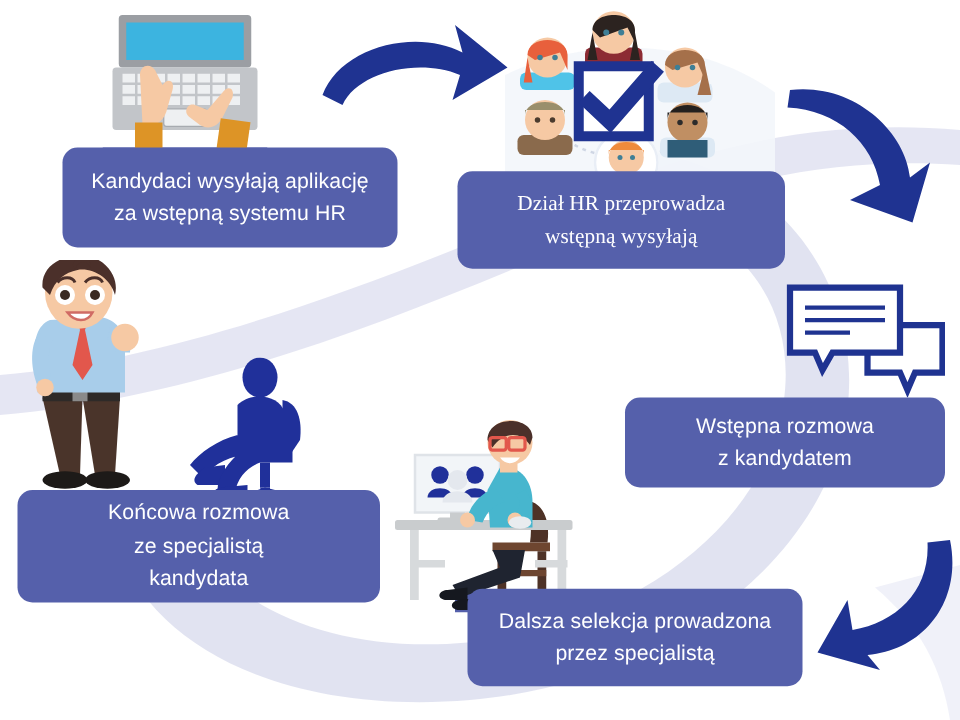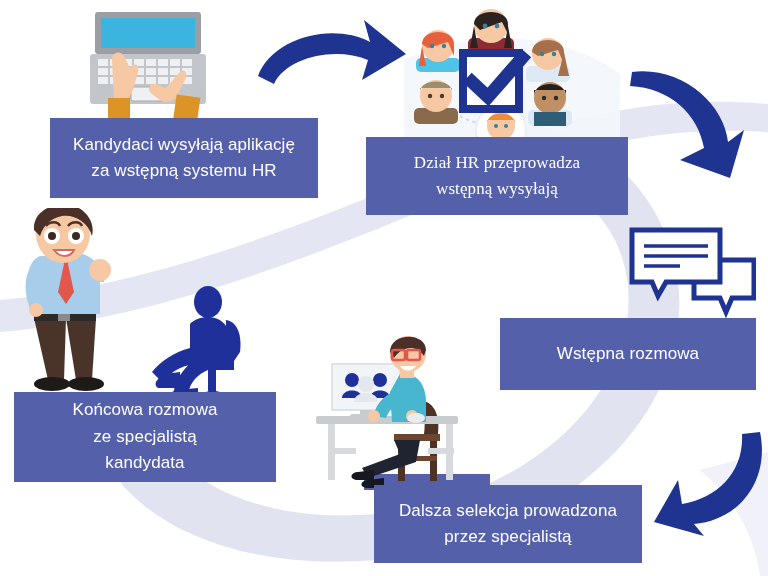--- a/index.html
+++ b/index.html
@@ -17,28 +17,29 @@
     display:flex;
     flex-direction:column;
     align-items:center;
     justify-content:center;
     text-align:center;
     font-size:17px;
     line-height:1.55;
     letter-spacing:.1px;
     box-sizing:border-box;
     padding:6px 10px;
+    border-radius:12px;
   }
   .step-box .ln{display:block;white-space:nowrap;}
 
   #box1{left:50px;top:118px;width:268px;height:80px;}
   #box2{left:366px;top:137px;width:262px;height:78px;font-family:Liberation Serif, serif;}
   #box3{left:500px;top:318px;width:256px;height:72px;}
-  #box4{left:374px;top:485px;width:268px;height:78px;}
-  #box5{left:14px;top:392px;width:262px;height:90px;}
+  #box4{left:374px;top:471px;width:268px;height:78px;}
+  #box5{left:14px;top:392px;width:290px;height:90px;}
 
   
   .art{position:absolute;}
 </style>
 </head>
 <body>
 
 <div id="stage">
 
   <div class="bg-layer">
@@ -351,20 +352,21 @@
     <span class="ln">za wstępną systemu HR</span>
   </div>
 
   <div class="step-box" id="box2">
     <span class="ln">Dział HR przeprowadza</span>
     <span class="ln">wstępną wysyłają</span>
   </div>
 
   <div class="step-box" id="box3">
     <span class="ln">Wstępna rozmowa</span>
+    <span class="ln">z kandydatem</span>
   </div>
 
   <div class="step-box" id="box4">
     <span class="ln">Dalsza selekcja prowadzona</span>
     <span class="ln">przez specjalistą</span>
   </div>
 
   <div class="step-box" id="box5">
     <span class="ln">Końcowa rozmowa</span>
     <span class="ln">ze specjalistą</span>

